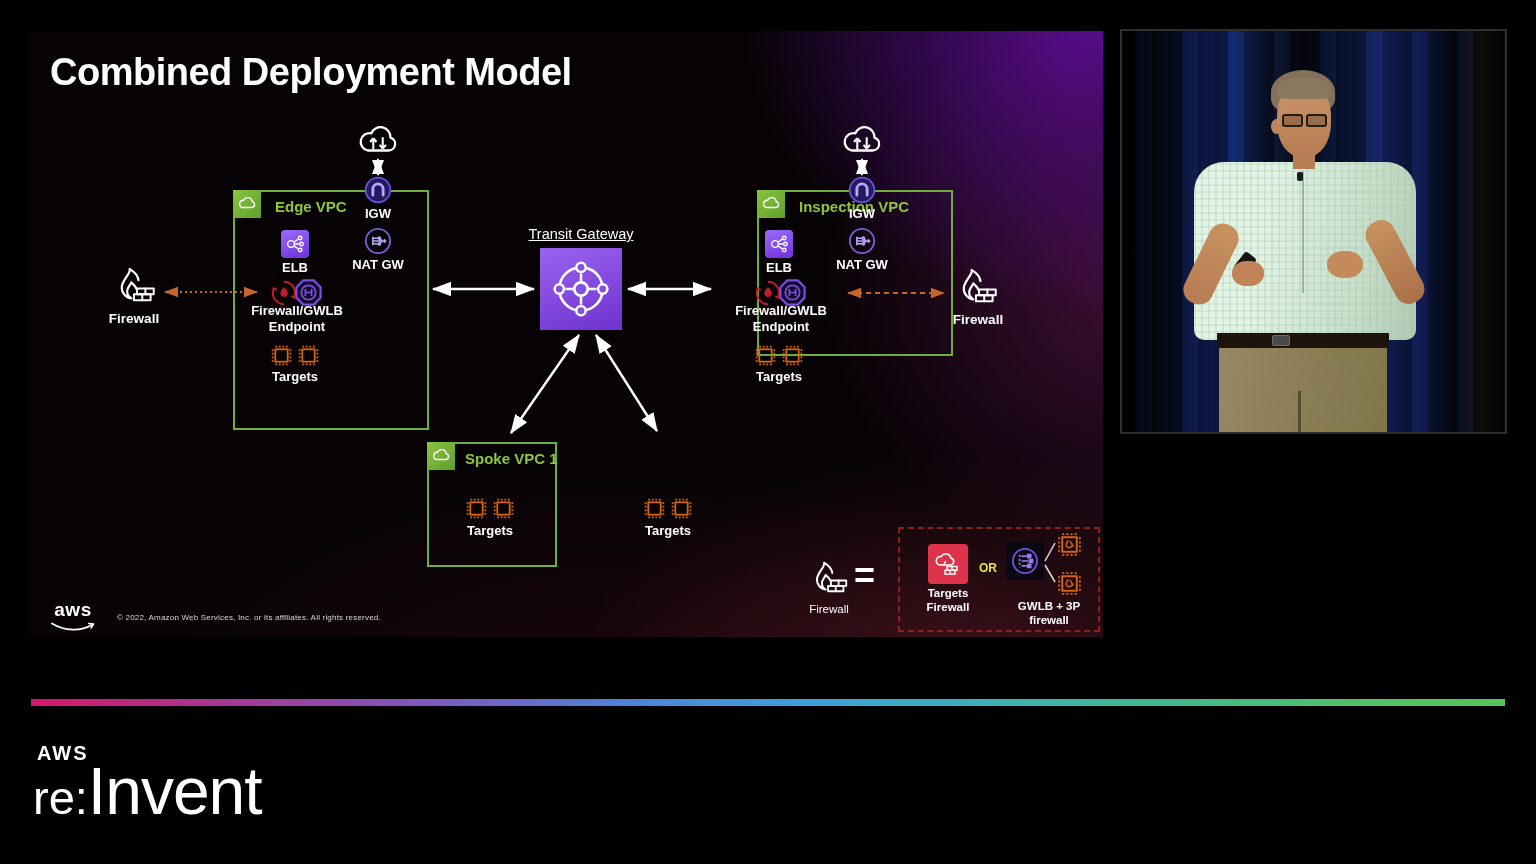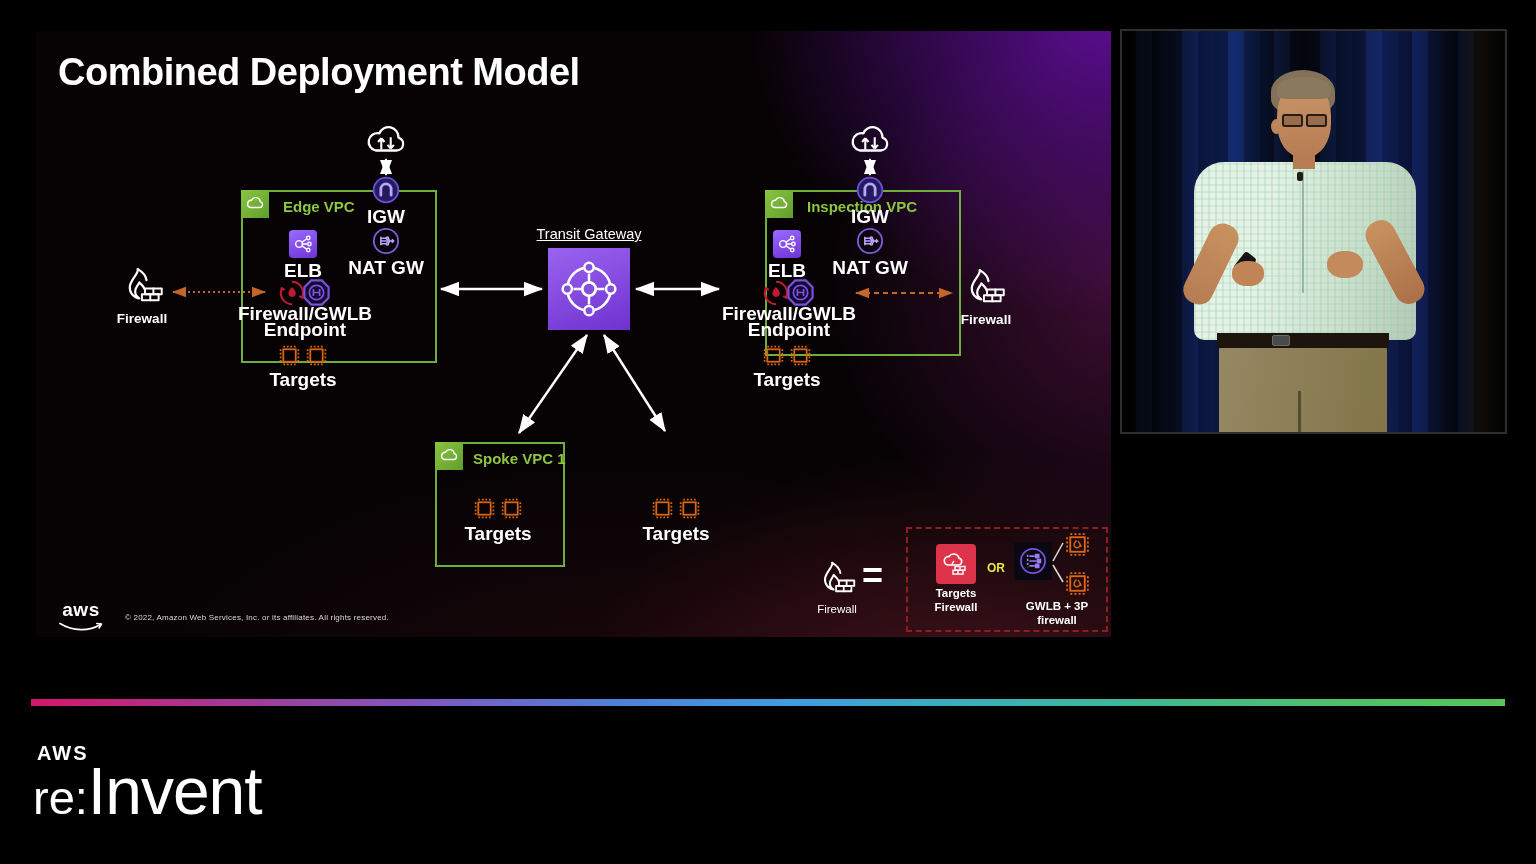--- a/index.html
+++ b/index.html
@@ -1,41 +1,41 @@
 <!DOCTYPE html>
 <html><head>
 <meta charset="utf-8">
 <style>
   * { margin:0; padding:0; box-sizing:border-box; }
   html,body { width:1536px; height:864px; background:#000; overflow:hidden;
     font-family:"Liberation Sans", sans-serif; }
   .stage { position:relative; width:1536px; height:864px; background:#000; }
 
   
-  .slide { position:absolute; left:36px; top:31px; width:1075px; height:606px;
+  .slide { position:absolute; left:28px; top:31px; width:1075px; height:606px;
     background:
       radial-gradient(ellipse 560px 480px at 99% -2%, rgba(96,14,154,0.92), rgba(96,14,154,0) 62%),
       radial-gradient(ellipse 480px 430px at 103% 42%, rgba(140,28,118,0.42), rgba(140,28,118,0) 65%),
       radial-gradient(ellipse 620px 360px at 88% 108%, rgba(150,40,60,0.38), rgba(150,40,60,0) 65%),
       radial-gradient(ellipse 700px 400px at 55% 118%, rgba(90,18,30,0.28), rgba(90,18,30,0) 70%),
       #070305;
   }
   .slide-title { position:absolute; left:22px; top:20px; color:#fff;
     font-size:38px; font-weight:800; letter-spacing:-0.5px; }
 
   .overlay { position:absolute; left:0; top:0; width:1075px; height:606px; }
 
   .vpc-box { position:absolute; border:2px solid #6fae3c; }
   .vpc-badge { position:absolute; left:-2px; top:-2px; width:28px; height:28px;
     background:linear-gradient(135deg,#8ac53e,#5f9e2e); display:flex; align-items:center; justify-content:center; }
   .vpc-label { position:absolute; left:40px; top:6px; color:#8dc63f; font-size:15px; font-weight:600; white-space:nowrap; }
 
   .ic { position:absolute; }
   .lbl { position:absolute; transform:translateX(-50%); color:#fff; font-weight:700;
-    font-size:19px; white-space:nowrap; text-align:center; }
+    font-size:13px; white-space:nowrap; text-align:center; }
   .lbl-reg { font-weight:400;text-decoration:underline; }
   .lbl-sm { font-size:11.5px; }
 
   .tgw-box { position:absolute; left:512px; top:217px; width:82px; height:82px;
     background:linear-gradient(160deg,#9a63f0,#6f32cf); display:flex; align-items:center; justify-content:center; }
 
   .elb-sq { width:28px; height:28px; border-radius:4px; background:linear-gradient(160deg,#9a6bff,#6f32d6);
     display:flex; align-items:center; justify-content:center; }
 
   .legend-box { position:absolute; left:870px; top:496px; width:202px; height:105px;
@@ -124,21 +124,21 @@
         <line x1="834" y1="128" x2="834" y2="144" marker-start="url(#aw)" marker-end="url(#aw)"></line>
       </g>
       <line x1="137" y1="261" x2="229" y2="261" stroke="#c4662a" stroke-width="2" stroke-dasharray="2 3" marker-start="url(#ao)" marker-end="url(#ao)"></line>
       <line x1="820" y1="262" x2="916" y2="262" stroke="#c4662a" stroke-width="2" stroke-dasharray="5 4" marker-start="url(#ao)" marker-end="url(#ao)"></line>
       <g stroke="#dddddd" stroke-width="1.5">
         <line x1="1017" y1="530" x2="1027" y2="512"></line>
         <line x1="1017" y1="534" x2="1027" y2="551"></line>
       </g>
     </svg>
 
-    <div class="vpc-box" style="left:205px;top:159px;width:196px;height:173px;">
+    <div class="vpc-box" style="left:205px;top:159px;width:196px;height:240px;">
       <div class="vpc-badge">
         <svg width="20" height="20" viewBox="0 0 20 20">
             <path d="M5.5 13.5 h9 a3 3 0 0 0 .8-5.9 A4.6 4.6 0 0 0 6.6 6.2 A3.7 3.7 0 0 0 5.5 13.5 Z" fill="none" stroke="#fff" stroke-width="1.4"></path>
           </svg>
       </div>
       <span class="vpc-label">Edge VPC</span>
     </div>
 
     <div class="vpc-box" style="left:689px;top:159px;width:196px;height:166px;margin-left:40px;">
       <div class="vpc-badge">

